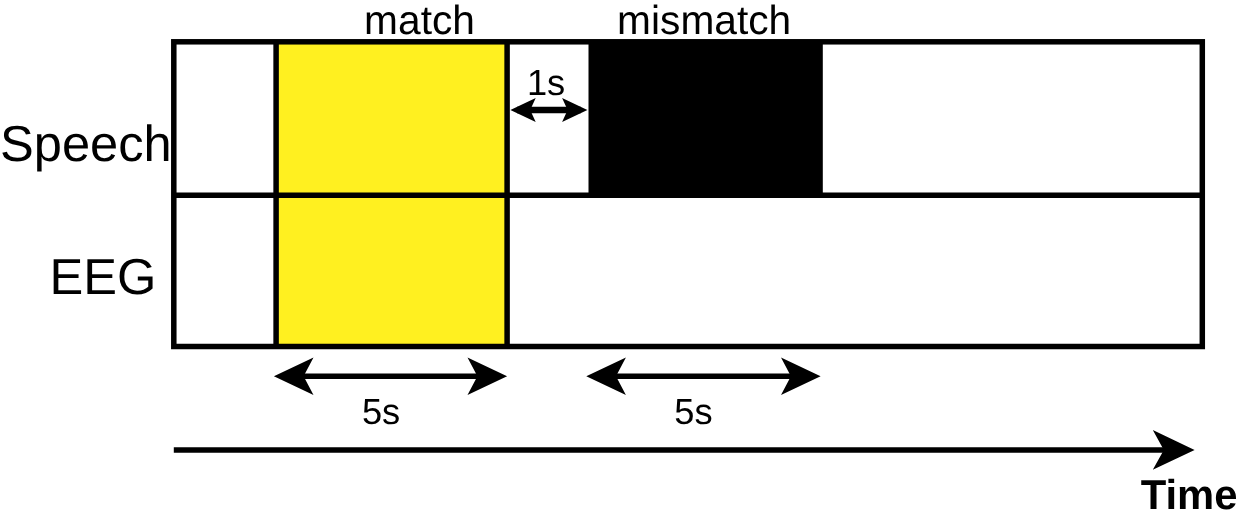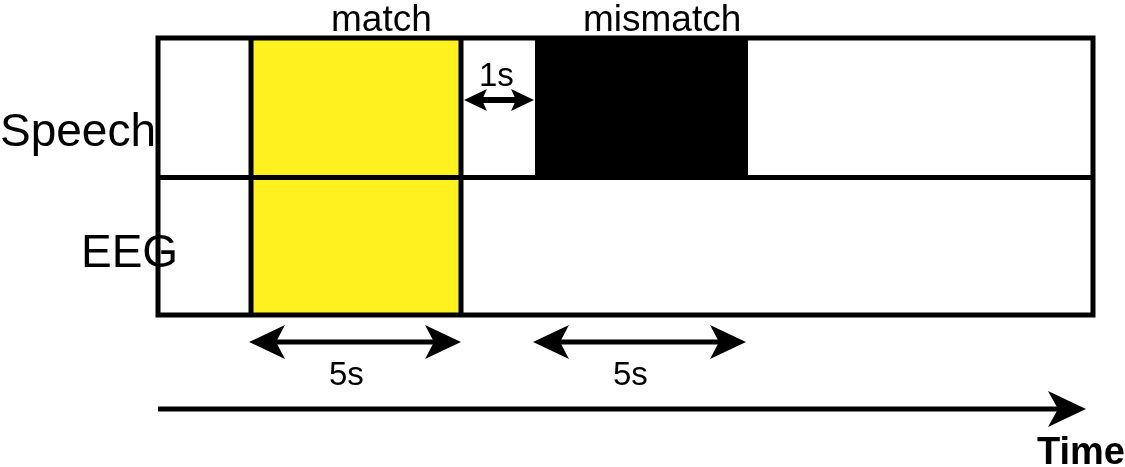--- a/index.html
+++ b/index.html
@@ -86,25 +86,25 @@
 
     <g>
       <line x1="158" y1="409" x2="1072" y2="409" stroke="#000000" stroke-width="5"></line>
       <polygon points="1086,409 1048,391 1058,409 1048,427" fill="#000000"></polygon>
     </g>
 
   </svg>
 
   <div class="lbl row-label" style="left:0px; top:107px;">Speech</div>
 
-  <div class="lbl row-label" style="left:45px; top:228px;margin-left:36px;">EEG</div>
+  <div class="lbl row-label" style="left:45px; top:228px;">EEG</div>
 
   <div class="lbl cond-label" style="left:303px; top:0px;margin-left:28px;">match</div>
 
-  <div class="lbl cond-label" style="left:561px; top:0px;margin-left:22px;">mismatch</div>
+  <div class="lbl cond-label" style="left:561px; top:0px;">mismatch</div>
 
   <div class="lbl dur-label" style="left:479px; top:58px;">1s</div>
 
   <div class="lbl dur-label" style="left:329px; top:357px;">5s</div>
 
   <div class="lbl dur-label" style="left:613px; top:357px;">5s</div>
 
   <div class="lbl axis-label" style="left:1037px; top:432px;">Time</div>
 
 </div>

